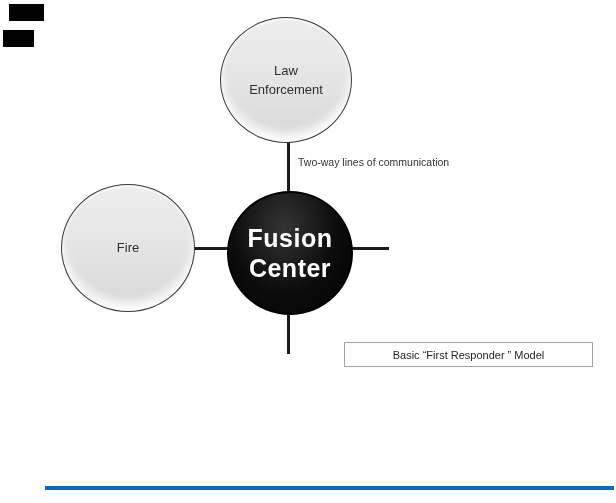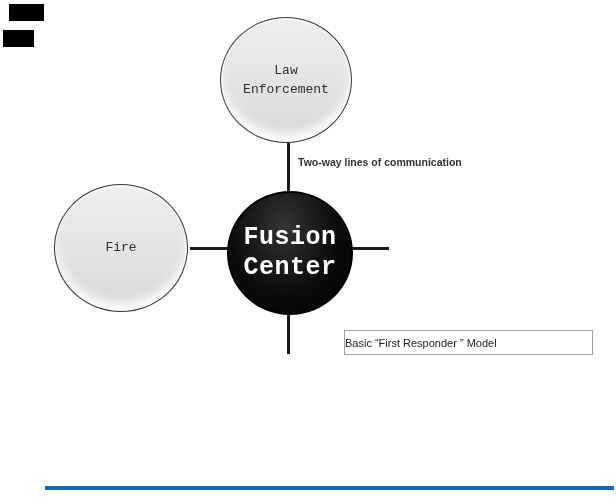--- a/index.html
+++ b/index.html
@@ -21,66 +21,64 @@
     box-shadow: inset 0 -9px 10px rgba(255,255,255,0.9), inset 0 2px 2px rgba(255,255,255,0.7);
     display: flex;
     align-items: center;
     justify-content: center;
     text-align: center;
     white-space: pre-line;
     font-size: 13px;
     line-height: 1.5;
     color: #2f2f2f;
     box-sizing: border-box;
-    font-family: Liberation Mono, monospace;
   }
   .node.center {
     background: radial-gradient(ellipse at 45% 28%, #343434 0%, #0c0c0c 55%, #000000 100%);
     border: 2px solid #000000;
     color: #ffffff;
     font-weight: bold;
     font-size: 25px;
     line-height: 1.22;
     box-shadow: none;
     letter-spacing: 0.5px;
   }
 
   .node.law       { left: 220px; top: 17px;  width: 132px; height: 126px; }
-  .node.fire      { left: 54px;  top: 184px; width: 134px; height: 128px; }
+  .node.fire      { left: 61px;  top: 184px; width: 134px; height: 128px; }
   .node.center    { left: 227px; top: 191px; width: 126px; height: 124px; }
   .node.emergency { left: 387px; top: 187px; width: 132px; height: 124px; }
   .node.health    { left: 222px; top: 352px; width: 132px; height: 126px; }
 
   
   .connector { position: absolute; background: #1a1a1a; }
   .conn-top    { left: 287px; top: 142px; width: 3px;  height: 52px; }
   .conn-left   { left: 190px; top: 247px; width: 39px; height: 3px; }
   .conn-right  { left: 351px; top: 247px; width: 38px; height: 3px; }
   .conn-bottom { left: 287px; top: 313px; width: 3px;  height: 41px; }
 
   
   .annotation {
     position: absolute;
     left: 298px; top: 156px;
     font-size: 10.5px;
     color: #333333;
     white-space: nowrap;
-    font-weight: bold;
   }
 
   
   .caption-box {
     position: absolute;
-    left: 344px; top: 330px;
+    left: 344px; top: 342px;
     width: 249px; height: 25px;
     border: 1px solid #a0a0a0;
     background: #ffffff;
     display: flex;
     align-items: center;
-    justify-content: flex-start;
+    justify-content: center;
     font-size: 11px;
     color: #1f1f1f;
     box-sizing: border-box;
   }
 
   
   .footer-rule {
     position: absolute;
     left: 45px; top: 486px;
     width: 569px; height: 4px;

